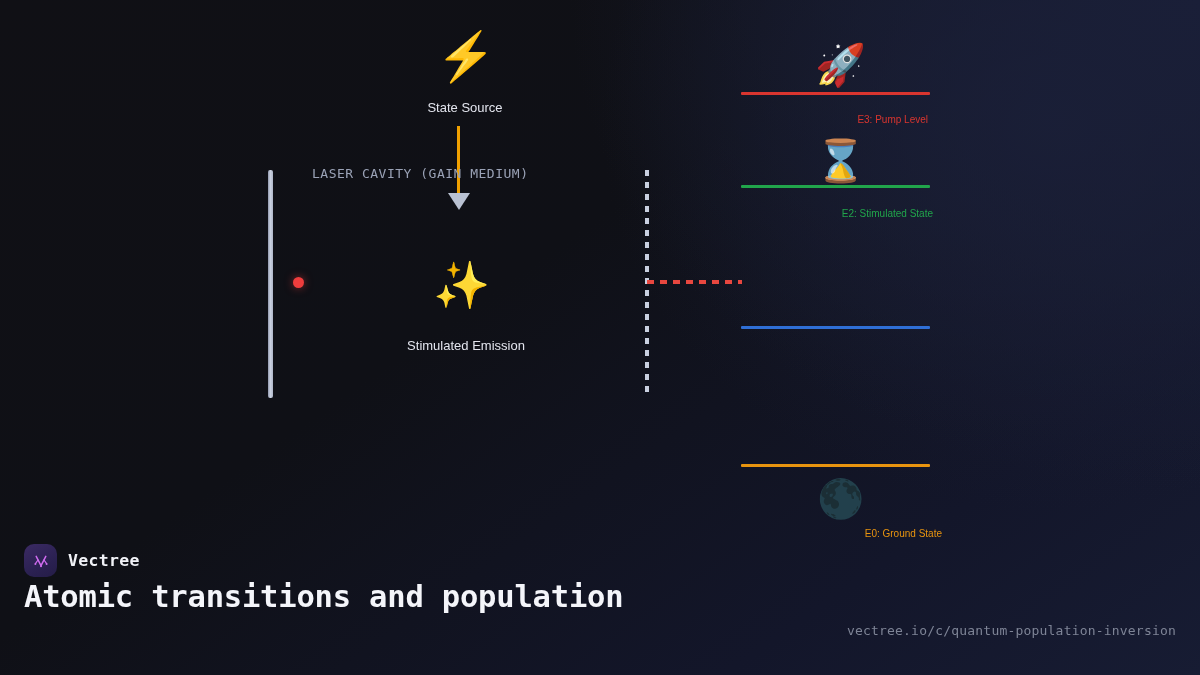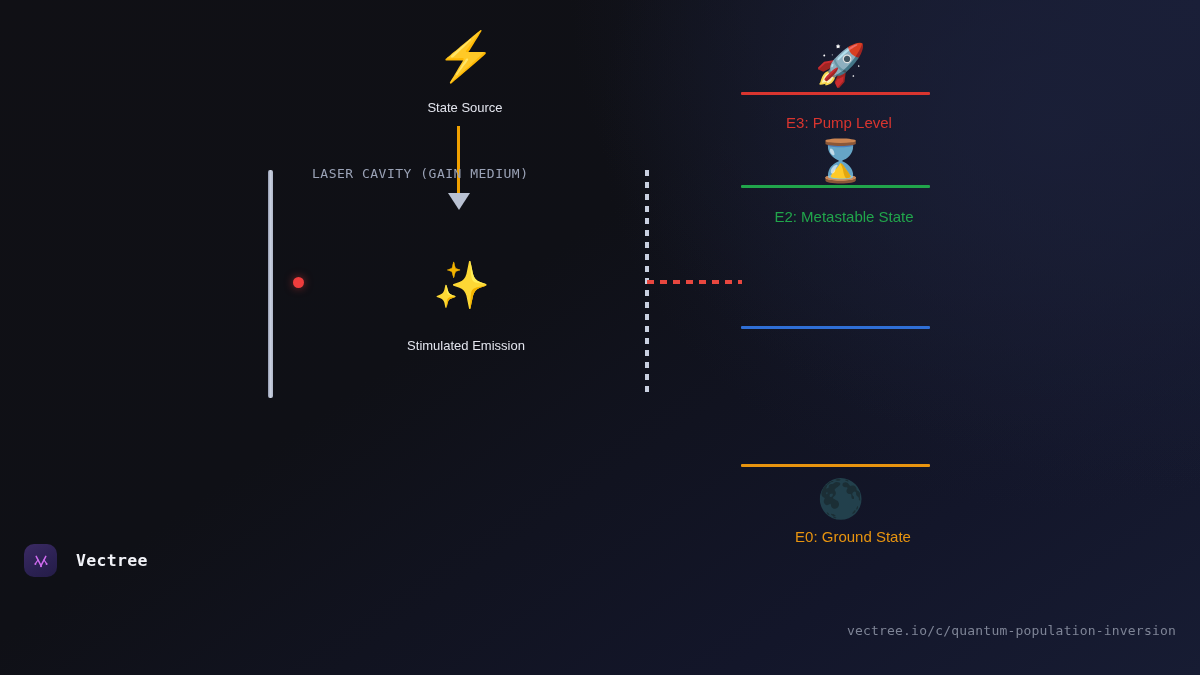--- a/index.html
+++ b/index.html
@@ -137,22 +137,22 @@
   }
 
   
   .level-line {
     position: absolute;
     height: 3px;
     border-radius: 1px;
   }
   .level-label {
     position: absolute;
-    font-size: 15px;
-    text-align: center;
+    font-size: 10px;
+    text-align: right;
     white-space: nowrap;
   }
 
   
   .brand {
     position: absolute;
     left: 24px;
     top: 544px;
     display: flex;
     align-items: center;
@@ -166,21 +166,20 @@
     display: flex;
     align-items: center;
     justify-content: center;
   }
   .brand-name {
     font-family: "DejaVu Sans Mono", "Liberation Mono", monospace;
     font-size: 16.5px;
     font-weight: bold;
     color: #f1f2f7;
     letter-spacing: 0.3px;
-    margin-left: 8px;
   }
   .headline {
     position: absolute;
     left: 24px;
     top: 580px;
     width: 770px;
     font-family: "DejaVu Sans Mono", "Liberation Mono", monospace;
     font-size: 30.5px;
     font-weight: bold;
     line-height: 1.13;
@@ -217,21 +216,21 @@
 
   <div class="emoji emoji-spark">✨</div>
   <div class="cav-label label-stim">Stimulated Emission</div>
 
   <div class="emission-ray"></div>
 
   <div id="energy-diagram">
       <div class="level-line" style="left: 741px; top: 92px; width: 189px; background: rgb(217, 53, 47);"></div>
       <div class="level-label" style="left: 750px; top: 114px; width: 178px; color: rgb(217, 53, 47);">E3: Pump Level</div>
       <div class="level-line" style="left: 741px; top: 185px; width: 189px; background: rgb(33, 165, 75);"></div>
-      <div class="level-label" style="left: 755px; top: 208px; width: 178px; color: rgb(33, 165, 75);">E2: Metastable State</div>
+      <div class="level-label" style="left: 755px; top: 208px; width: 178px; color: rgb(33, 165, 75);">E2: Stimulated State</div>
       <div class="level-line" style="left: 741px; top: 326px; width: 189px; background: rgb(47, 111, 214);"></div>
       <div class="level-line" style="left: 741px; top: 464px; width: 189px; background: rgb(232, 148, 15);"></div>
       <div class="level-label" style="left: 764px; top: 528px; width: 178px; color: rgb(232, 148, 15);">E0: Ground State</div>
     </div>
 
   <div class="emoji emoji-rocket">🚀</div>
   <div class="emoji emoji-hourglass">⌛</div>
   <div class="emoji emoji-moon">🌑</div>
 
   <div class="brand">
@@ -242,17 +241,18 @@
         <path d="M13.0 9.0 L15.4 12.4" fill="none" stroke="#d06cf0" stroke-width="1.2" stroke-linecap="round"></path>
         <circle cx="4.4" cy="13.0" r="1.0" fill="#d06cf0"></circle>
         <circle cx="15.6" cy="13.0" r="1.0" fill="#d06cf0"></circle>
         <circle cx="10" cy="15.2" r="1.0" fill="#d06cf0"></circle>
       </svg>
     </div>
     <div class="brand-name">Vectree</div>
   </div>
 
   <div class="headline">
+    <div>Atomic transitions and population</div>
   </div>
 
   <div class="url">vectree.io/c/quantum-population-inversion</div>
 
 </div>
 
 </body></html>

